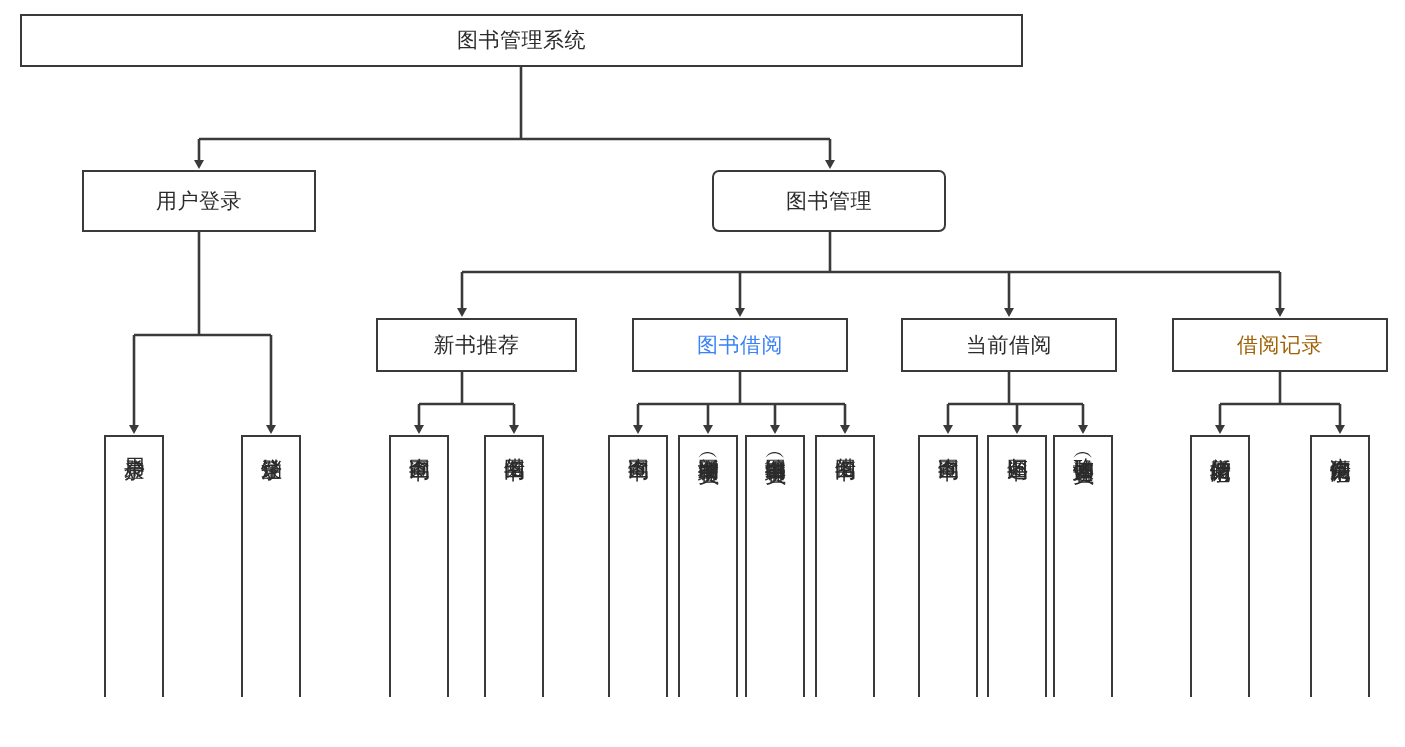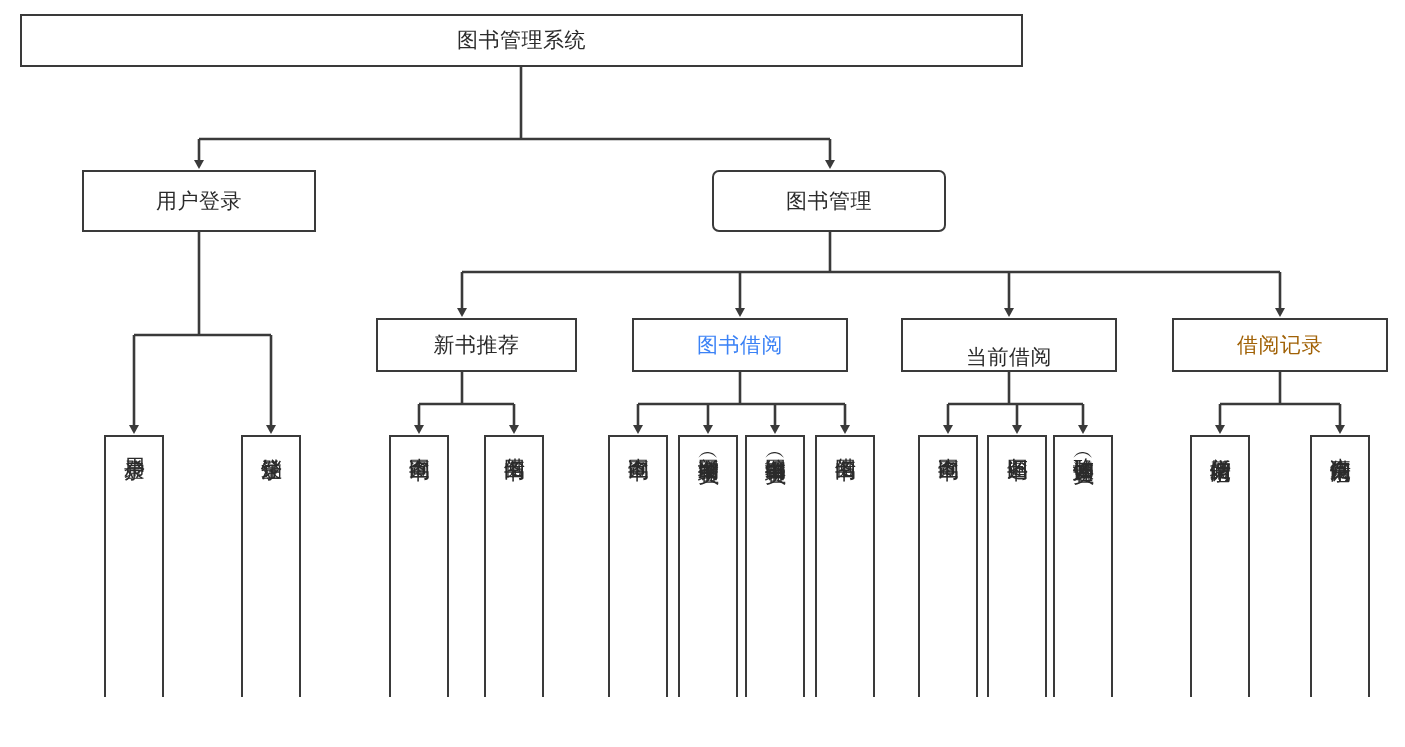--- a/index.html
+++ b/index.html
@@ -119,21 +119,21 @@
       </div>
       <div class="node" style="left: 712px; top: 170px; width: 234px; height: 62px; border-color: rgb(58, 58, 58); border-radius: 7px;">
         <span class="node-label" style="color: rgb(43, 43, 43);">图书管理</span>
       </div>
       <div class="node" style="left: 376px; top: 318px; width: 201px; height: 54px; border-color: rgb(58, 58, 58);">
         <span class="node-label" style="color: rgb(43, 43, 43);">新书推荐</span>
       </div>
       <div class="node" style="left: 632px; top: 318px; width: 216px; height: 54px; border-color: rgb(58, 58, 58);">
         <span class="node-label" style="color: #3b82f6;">图书借阅</span>
       </div>
-      <div class="node" style="left: 901px; top: 318px; width: 216px; height: 54px; border-color: rgb(58, 58, 58); align-items: flex-end;">
+      <div class="node" style="left: 901px; top: 318px; width: 216px; height: 54px; border-color: rgb(58, 58, 58);">
         <span class="node-label" style="color: rgb(43, 43, 43);">当前借阅</span>
       </div>
       <div class="node" style="left: 1172px; top: 318px; width: 216px; height: 54px; border-color: rgb(58, 58, 58);">
         <span class="node-label" style="color: #a16207;">借阅记录</span>
       </div>
       <div class="node vertical" style="left: 104px; top: 435px; width: 60px; height: 299px; border-color: rgb(58, 58, 58);">
         <span class="node-label" style="color: rgb(43, 43, 43);">用户登录</span>
       </div>
       <div class="node vertical" style="left: 241px; top: 435px; width: 60px; height: 299px; border-color: rgb(58, 58, 58);">
         <span class="node-label" style="color: rgb(43, 43, 43);">注销登录</span>

